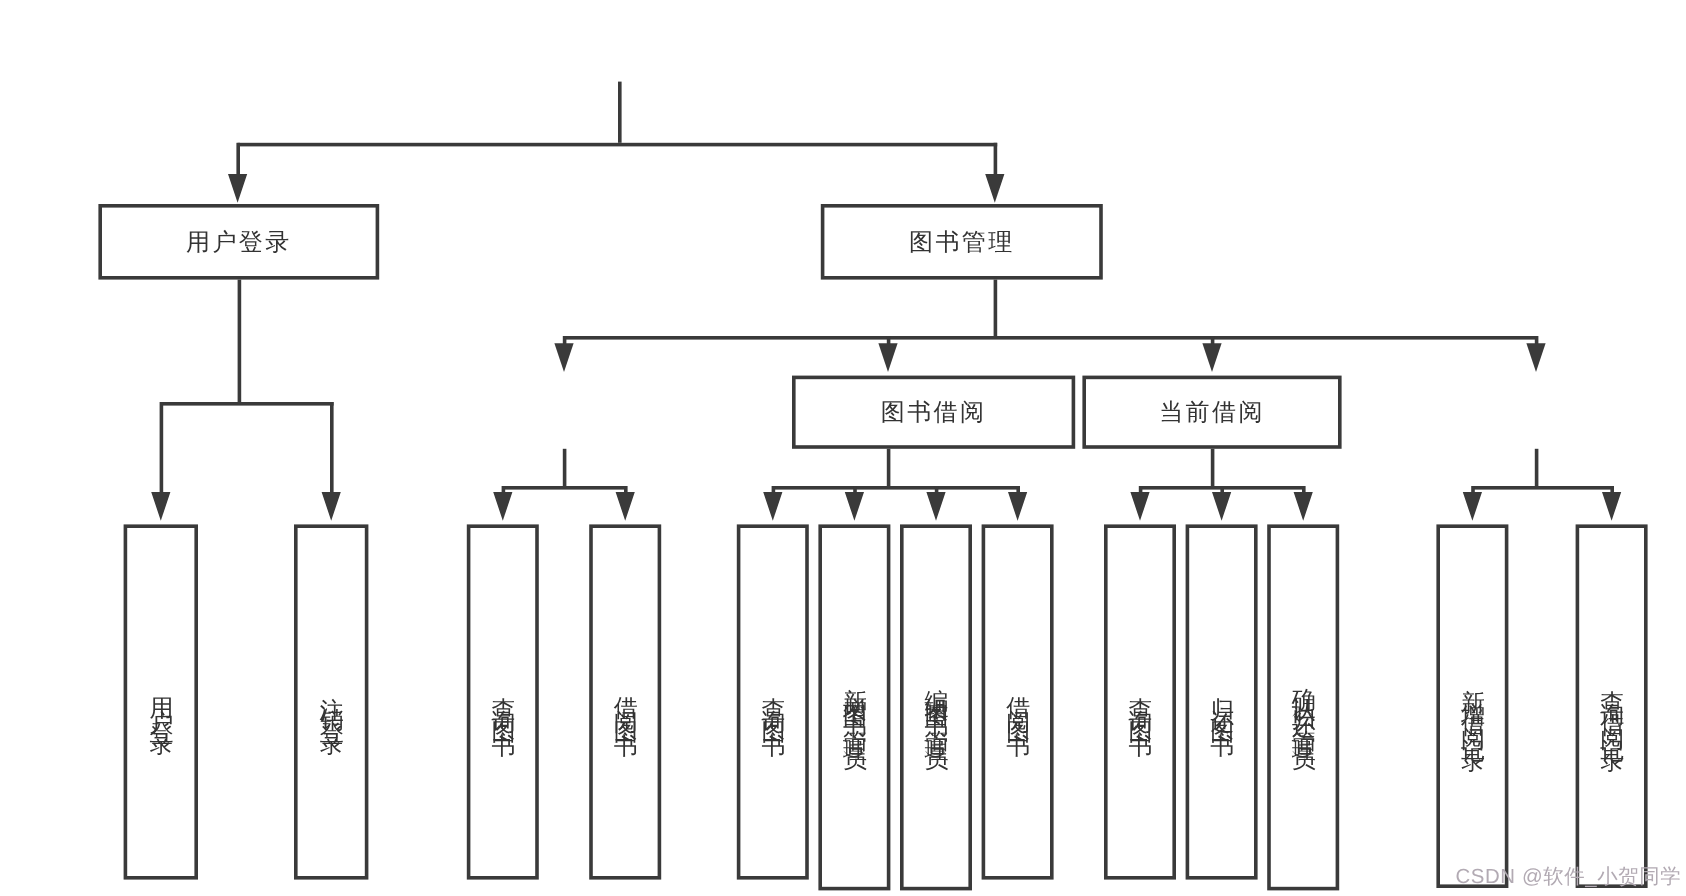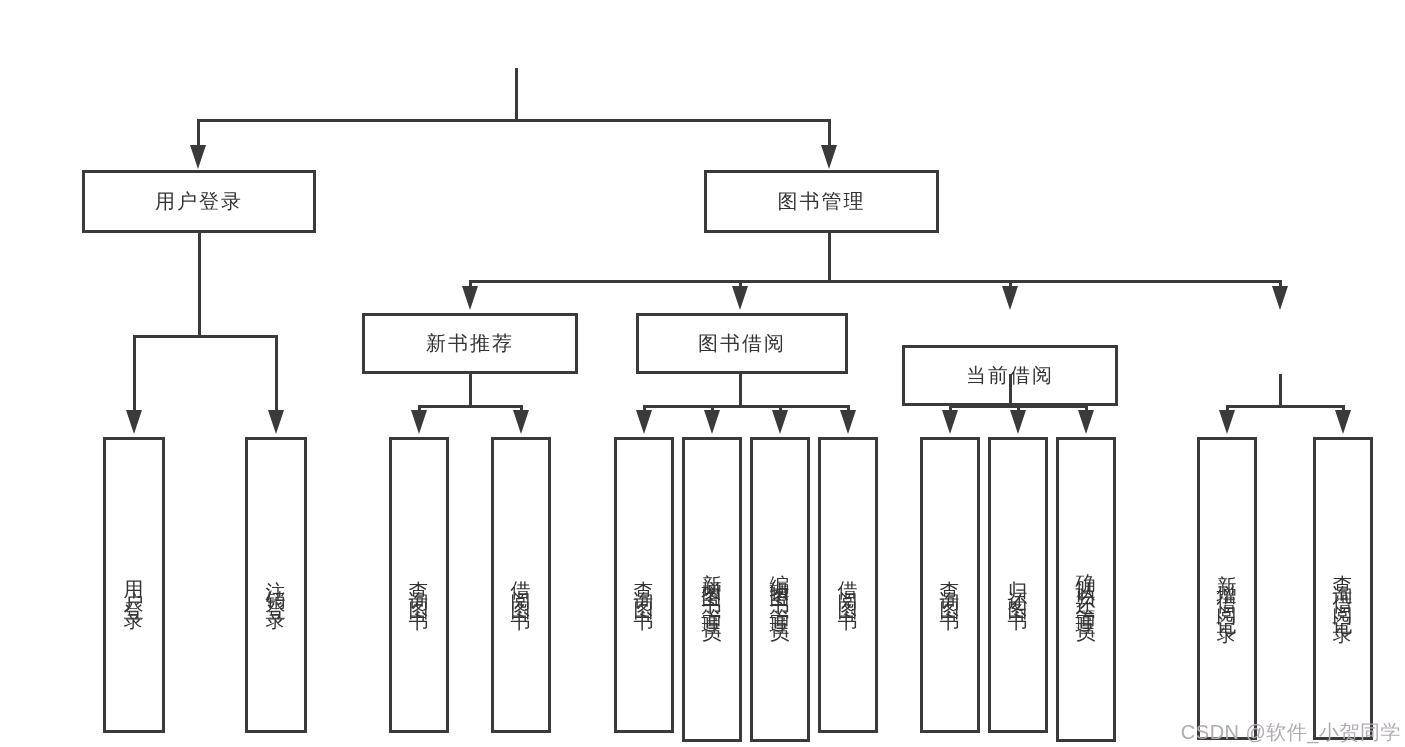--- a/index.html
+++ b/index.html
@@ -46,21 +46,21 @@
     position:absolute;
     width:0;height:0;
     border-left:8px solid transparent;
     border-right:8px solid transparent;
     border-top:24px solid #3a3a3a;
   }
   .watermark{
     position:absolute;
     top:719px;
     right:4px;
-    font-size:20px;
+    font-size:17px;
     letter-spacing:0.5px;
     color:#b2aab3;
     white-space:nowrap;
     text-align:center;
   }
 </style>
 </head>
 <body>
 
 <div class="canvas">
@@ -69,21 +69,21 @@
   <div class="stem" style="left:515px;top:68px;height:51px;"></div>
   <div class="rail" style="left:198px;top:119px;width:633px;"></div>
   <div class="drop" style="left:197px;top:119px;height:27px;"></div>
   <div class="arrowhead" style="left:190px;top:145px;"></div>
   <div class="drop" style="left:828px;top:119px;height:27px;"></div>
   <div class="arrowhead" style="left:821px;top:145px;"></div>
 
   <div class="box" style="left:82px;top:170px;width:234px;height:63px;">
     <span class="h-label">用户登录</span>
   </div>
-  <div class="box" style="left:704px;top:170px;width:235px;height:63px;">
+  <div class="box" style="left:684px;top:170px;width:235px;height:63px;">
     <span class="h-label">图书管理</span>
   </div>
 
   <div class="stem" style="left:198px;top:233px;height:102px;"></div>
   <div class="rail" style="left:134px;top:335px;width:144px;"></div>
   <div class="drop" style="left:133px;top:335px;height:76px;"></div>
   <div class="arrowhead" style="left:126px;top:410px;"></div>
   <div class="drop" style="left:275px;top:335px;height:76px;"></div>
   <div class="arrowhead" style="left:268px;top:410px;"></div>
 
@@ -91,27 +91,24 @@
   <div class="rail" style="left:470px;top:280px;width:811px;"></div>
   <div class="drop" style="left:469px;top:280px;height:7px;"></div>
   <div class="arrowhead" style="left:462px;top:286px;"></div>
   <div class="drop" style="left:739px;top:280px;height:7px;"></div>
   <div class="arrowhead" style="left:732px;top:286px;"></div>
   <div class="drop" style="left:1009px;top:280px;height:7px;"></div>
   <div class="arrowhead" style="left:1002px;top:286px;"></div>
   <div class="drop" style="left:1279px;top:280px;height:7px;"></div>
   <div class="arrowhead" style="left:1272px;top:286px;"></div>
 
-  <div class="box" style="left:362px;top:313px;width:216px;height:61px;">
-    <span class="h-label">新书推荐</span>
-  </div>
-  <div class="box" style="left:636px;top:313px;width:212px;height:61px;align-items:center;">
+  <div class="box" style="left:660px;top:313px;width:236px;height:61px;align-items:center;">
     <span class="h-label">图书借阅</span>
   </div>
-  <div class="box" style="left:902px;top:313px;width:216px;height:61px;margin-top:32px;">
+  <div class="box" style="left:902px;top:313px;width:216px;height:61px;">
     <span class="h-label">当前借阅</span>
   </div>
 
   <div class="stem" style="left:469px;top:374px;height:31px;"></div>
   <div class="rail" style="left:419px;top:405px;width:103px;"></div>
   <div class="drop" style="left:418px;top:405px;height:6px;"></div>
   <div class="arrowhead" style="left:411px;top:410px;"></div>
   <div class="drop" style="left:520px;top:405px;height:6px;"></div>
   <div class="arrowhead" style="left:513px;top:410px;"></div>
 

